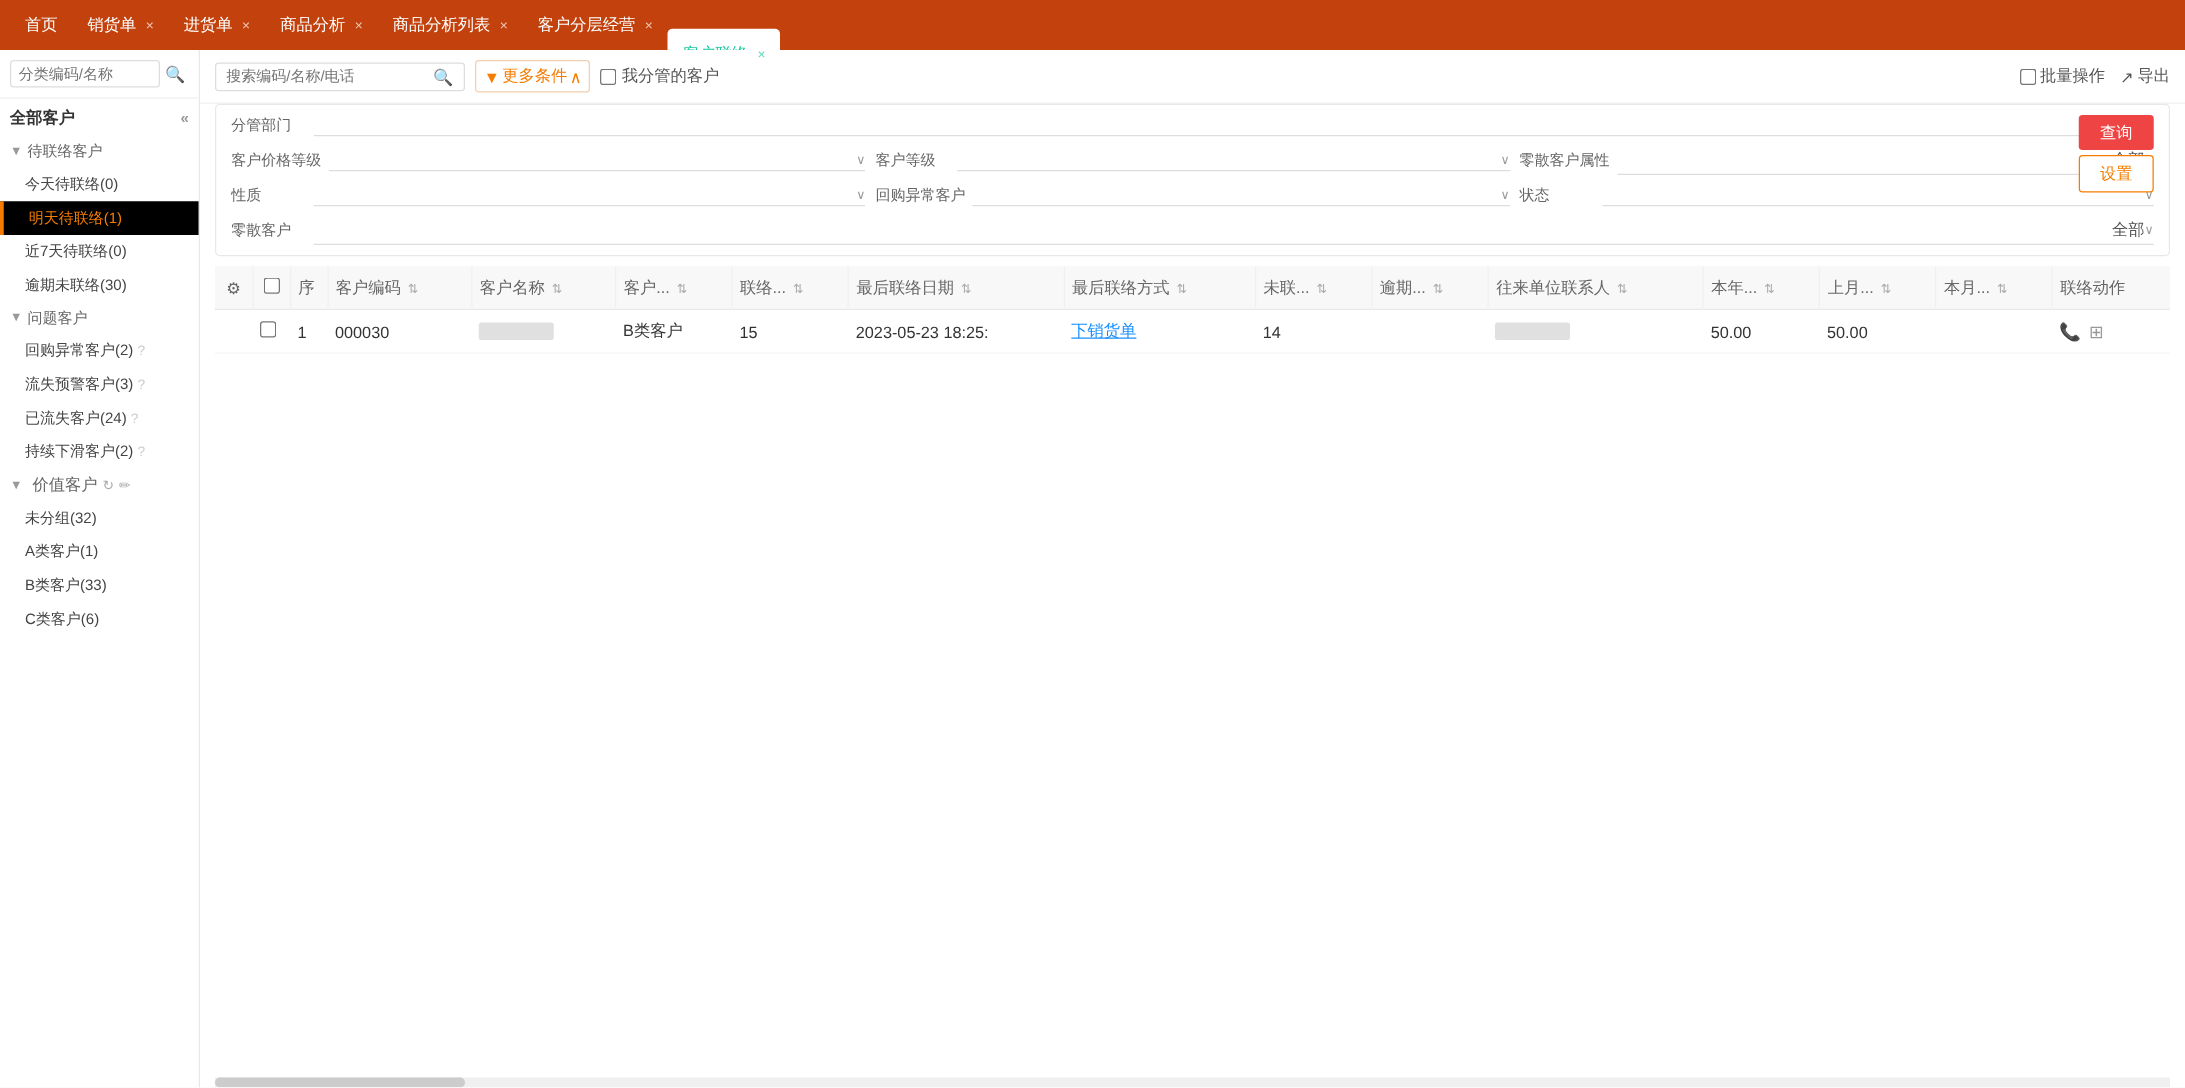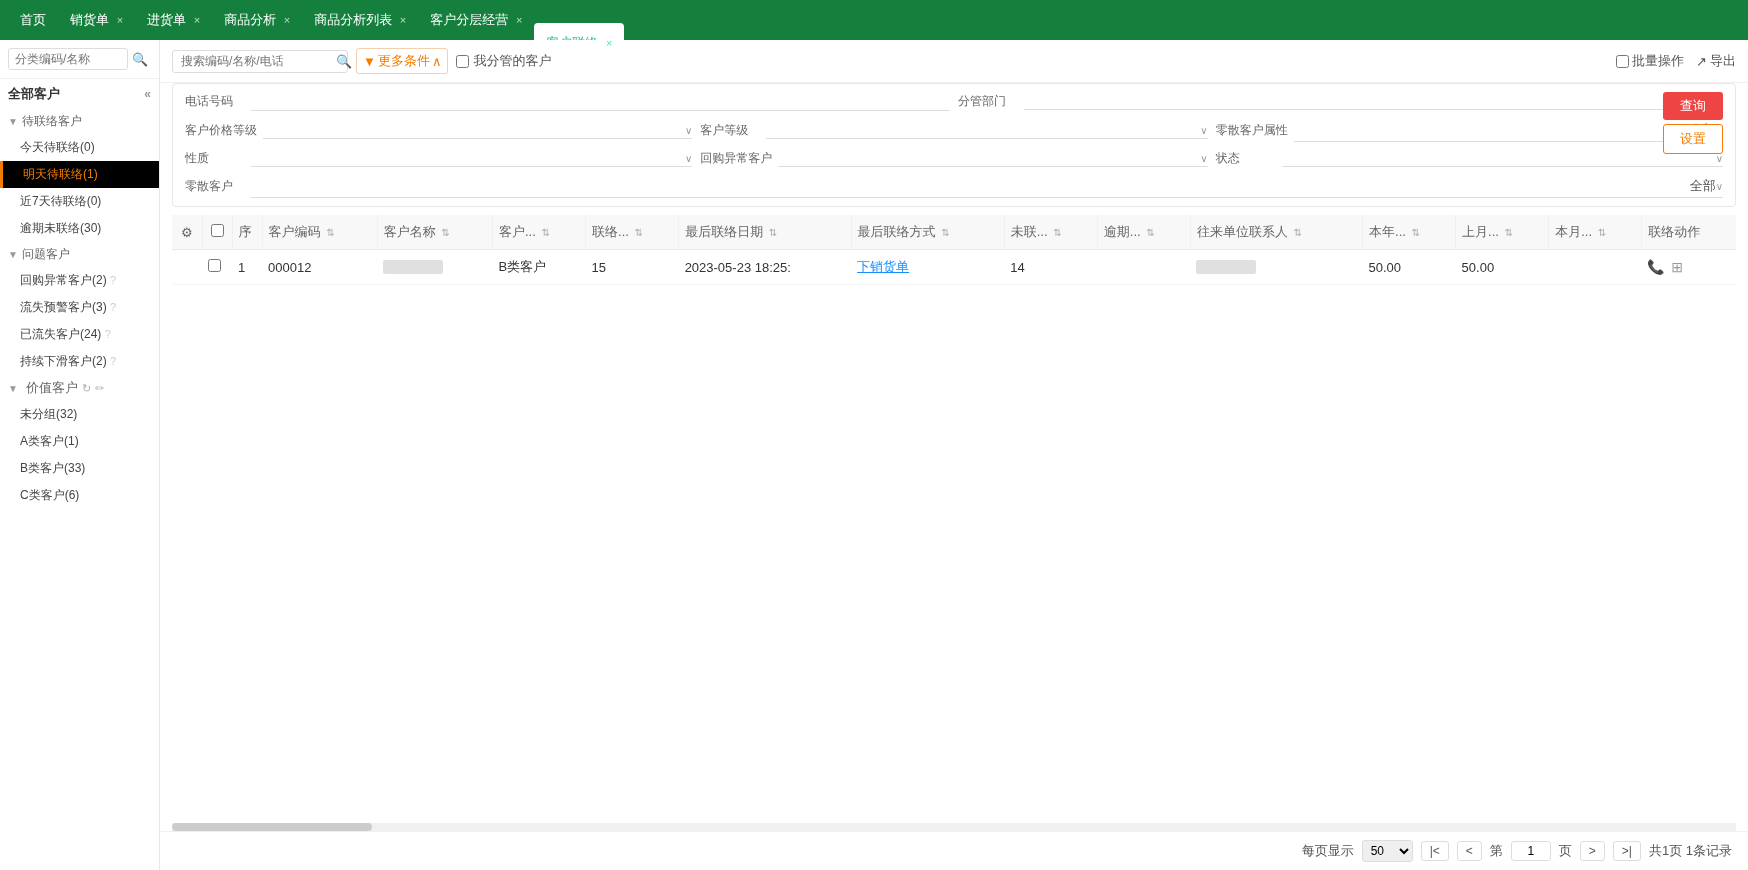--- a/index.html
+++ b/index.html
@@ -1,20 +1,20 @@
 <!DOCTYPE html>
 <html><head>
   <meta charset="utf-8">
   <style>
     * { box-sizing: border-box; margin: 0; padding: 0; font-family: 'Microsoft YaHei', Arial, sans-serif; font-size: 13px; }
     body { background: #f5f5f5; overflow-x: hidden; }
 
     
     .top-nav {
-      background: #15803d;
+      background: #c2410c;
       display: flex;
       align-items: center;
       height: 40px;
       padding: 0 8px;
       color: #fff;
     }
     .nav-item {
       padding: 0 12px;
       height: 40px;
       line-height: 40px;
@@ -131,21 +131,21 @@
       padding: 8px 12px;
       border-bottom: 1px solid #f0f0f0;
       gap: 8px;
     }
     .search-box {
       display: flex;
       align-items: center;
       border: 1px solid #ddd;
       border-radius: 3px;
       padding: 3px 8px;
-      width: 176px;
+      width: 200px;
     }
     .search-box input {
       border: none;
       outline: none;
       width: 170px;
       font-size: 12px;
       color: #999;
     }
     .search-box .search-icon { color: #f57c00; cursor: pointer; }
     .filter-btn {
@@ -451,24 +451,20 @@
         <div class="export-btn">
           <span>↗</span>
           <span>导出</span>
         </div>
       </div>
     </div>
 
     <div class="filter-panel">
 
       <div class="filter-row">
-        <div class="filter-field">
-          <span class="filter-label">电话号码</span>
-          <input class="filter-input" type="text" style="">
-        </div>
         <div class="filter-field">
           <span class="filter-label">分管部门</span>
           <div class="filter-select">
             <span class="arrow">∨</span>
           </div>
         </div>
         <div class="filter-actions">
           <button class="btn-query">查询</button>
           <button class="btn-set">设置</button>
         </div>
@@ -552,21 +548,21 @@
             <th>联络动作</th>
           </tr>
         </thead>
         <tbody>
           <tr class="table-row">
             <td></td>
             <td>
               <input type="checkbox" style="">
             </td>
             <td>1</td>
-            <td>000012</td>
+            <td>000030</td>
             <td>
               <span class="blurred">&nbsp;&nbsp;&nbsp;&nbsp;&nbsp;&nbsp;&nbsp;&nbsp;</span>
             </td>
             <td>B类客户</td>
             <td>15</td>
             <td>2023-05-23 18:25:</td>
             <td>
               <span class="link-text">下销货单</span>
             </td>
             <td>14</td>
@@ -585,31 +581,15 @@
             </td>
           </tr>
         </tbody>
       </table>
     </div>
 
     <div class="scrollbar-track">
       <div class="scrollbar-thumb"></div>
     </div>
 
-    <div class="pagination">
-      <span>每页显示</span>
-      <select class="page-size-select">
-        <option>50</option>
-        <option>20</option>
-        <option>100</option>
-      </select>
-      <button class="page-btn">|&lt;</button>
-      <button class="page-btn">&lt;</button>
-      <span>第</span>
-      <input class="page-input" type="text" value="1" style="">
-      <span>页</span>
-      <button class="page-btn">&gt;</button>
-      <button class="page-btn">&gt;|</button>
-      <span>共1页 1条记录</span>
-    </div>
 
   </div>
 </div>
 
 </body></html>

